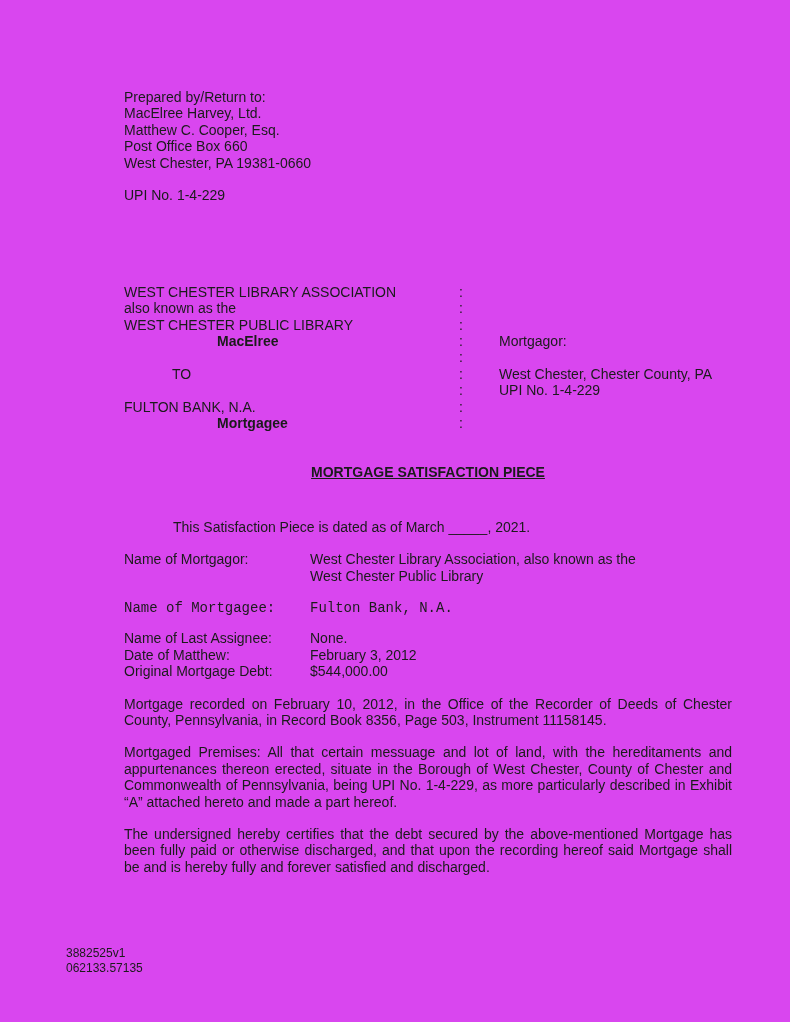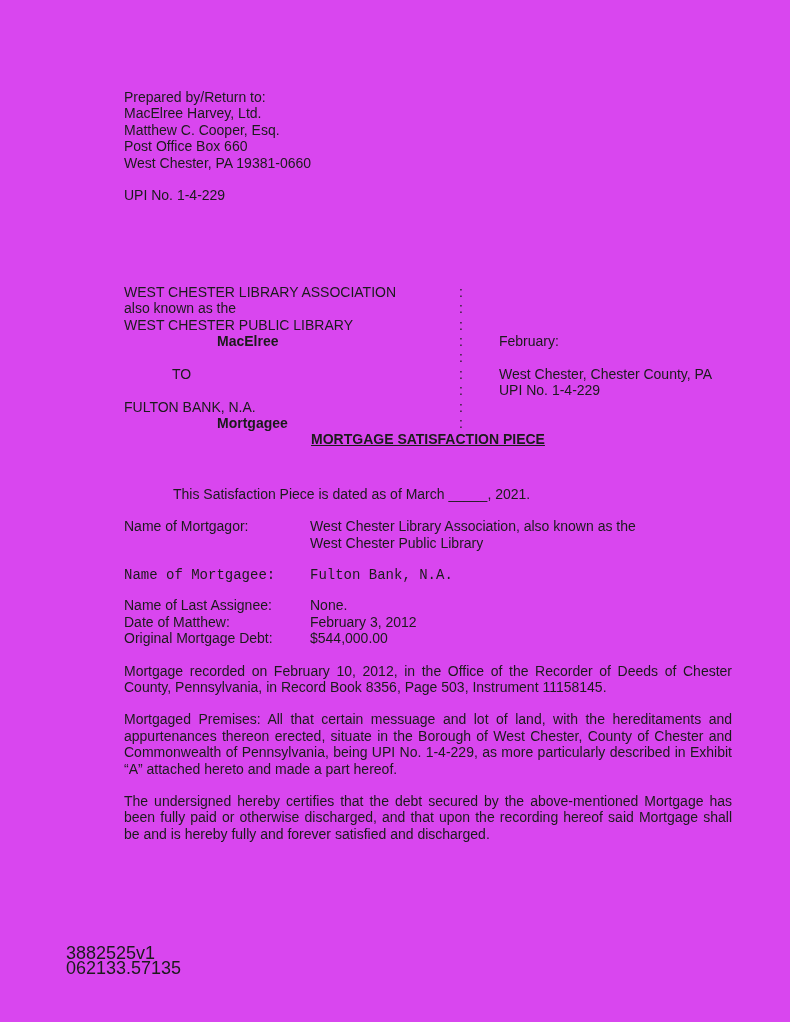--- a/index.html
+++ b/index.html
@@ -34,20 +34,21 @@
     height: 16.4px;
   }
   .caption-left  { white-space: nowrap; }
   .caption-left.role { padding-left: 93px; font-weight: bold; }
   .caption-left.to   { padding-left: 48px; }
   .caption-sep   { white-space: nowrap; }
   .caption-right { white-space: nowrap; }
 
   
   .doc-title {
+    margin-top: 33px;
     text-align: center;
     font-weight: bold;
     text-decoration: underline;
   }
 
   .dated-line {
     margin-top: 38px;
     text-indent: 49px;
   }
 
@@ -61,21 +62,21 @@
 
   .para {
     margin: 16px 0 0 0;
     text-align: justify;
   }
 
   .doc-footer {
     position: absolute;
     left: 66px;
     top: 946px;
-    font-size: 18px;
+    font-size: 12px;
     line-height: 15px;
   }
 </style>
 </head>
 <body>
 
 <div class="page">
   <div class="content">
 
     <div>
@@ -99,21 +100,21 @@
         <div class="caption-right"></div>
       </div>
       <div class="caption-row">
         <div class="caption-left">WEST CHESTER PUBLIC LIBRARY</div>
         <div class="caption-sep">:</div>
         <div class="caption-right"></div>
       </div>
       <div class="caption-row">
         <div class="caption-left role">MacElree</div>
         <div class="caption-sep">:</div>
-        <div class="caption-right">February:</div>
+        <div class="caption-right">Mortgagor:</div>
       </div>
       <div class="caption-row">
         <div class="caption-left"></div>
         <div class="caption-sep">:</div>
       </div>
       <div class="caption-row">
         <div class="caption-left to">TO</div>
         <div class="caption-sep">:</div>
         <div class="caption-right">West Chester, Chester County, PA</div>
       </div>

